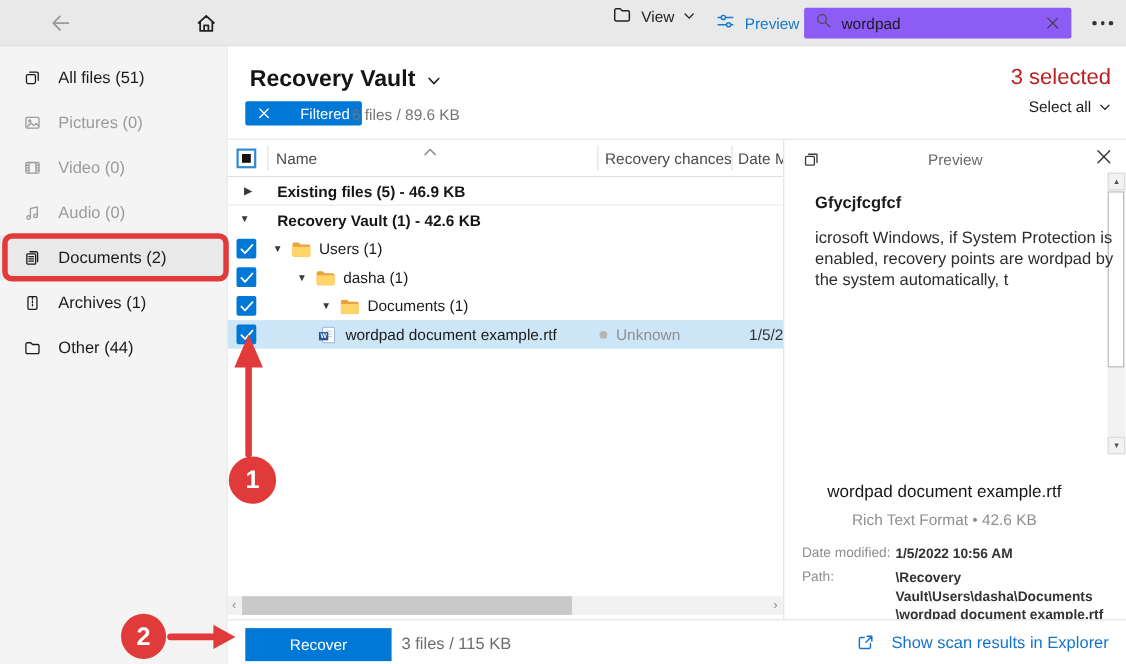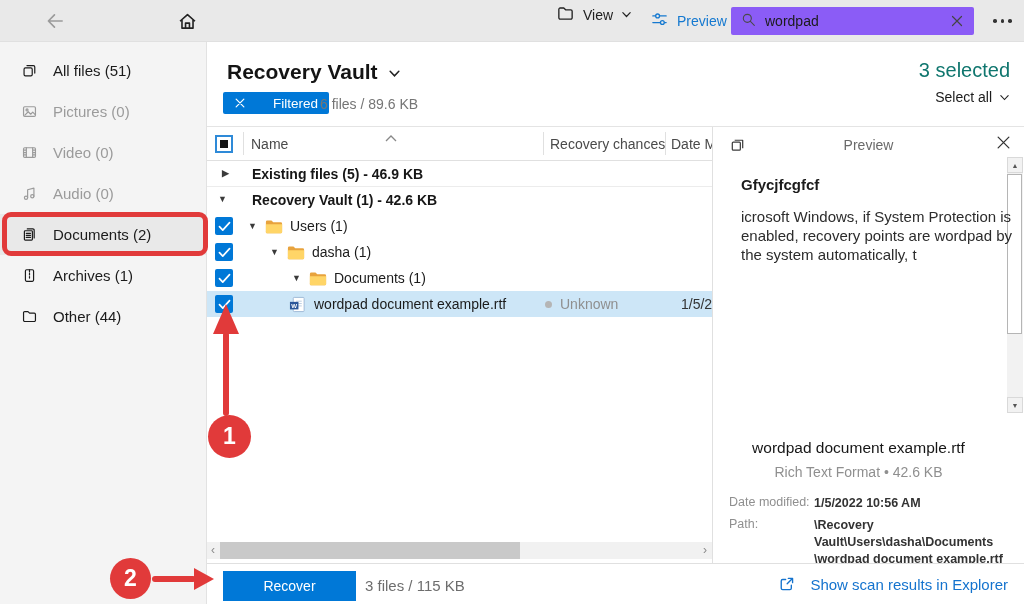--- a/index.html
+++ b/index.html
@@ -28,21 +28,21 @@
   .side-item svg { flex:none; }
 
   .right-pane { flex:1; display:flex; flex-direction:column; min-width:0; background:#fff; }
 
   
   .content-header { height:84px; position:relative; }
   .page-title { position:absolute; left:20px; top:18px; font-size:21px; font-weight:bold; color:#141414; display:flex; align-items:center; gap:10px; }
   .page-title svg { margin-top:3px; }
   .filtered-badge { position:absolute; left:16px; top:50px; height:22px; background:#0078d7; color:#fff; font-size:13.5px; display:flex; align-items:center; gap:27px; padding:0 11px; border-radius:2px; }
   .files-summary { position:absolute; left:113px; top:54px; font-size:14px; color:#757575; }
-  .selected-count { position:absolute; right:14px; top:17px; font-size:20px; color:#0f766e; }
+  .selected-count { position:absolute; right:14px; top:17px; font-size:20px; color:#b91c1c; }
   .select-all { position:absolute; right:14px; top:47px; font-size:14px; color:#1b1b1b; display:flex; align-items:center; gap:7px; }
 
   
   .content-body { flex:1; display:flex; min-height:0; border-top:1px solid #e4e4e4; position:relative; }
   .table-area { width:505px; flex:none; position:relative; overflow:hidden; }
   .thead { height:34px; border-bottom:1px solid #e0e0e0; position:relative; font-size:14px; color:#4a4a4a; }
   .thead .sep { position:absolute; top:5px; bottom:5px; width:1px; background:#e0e0e0; }
   .th-cb { position:absolute; left:8px; top:8px; }
   .th-name { position:absolute; left:44px; top:9px; }
   .sort-caret { position:absolute; left:178px; top:2px; }

